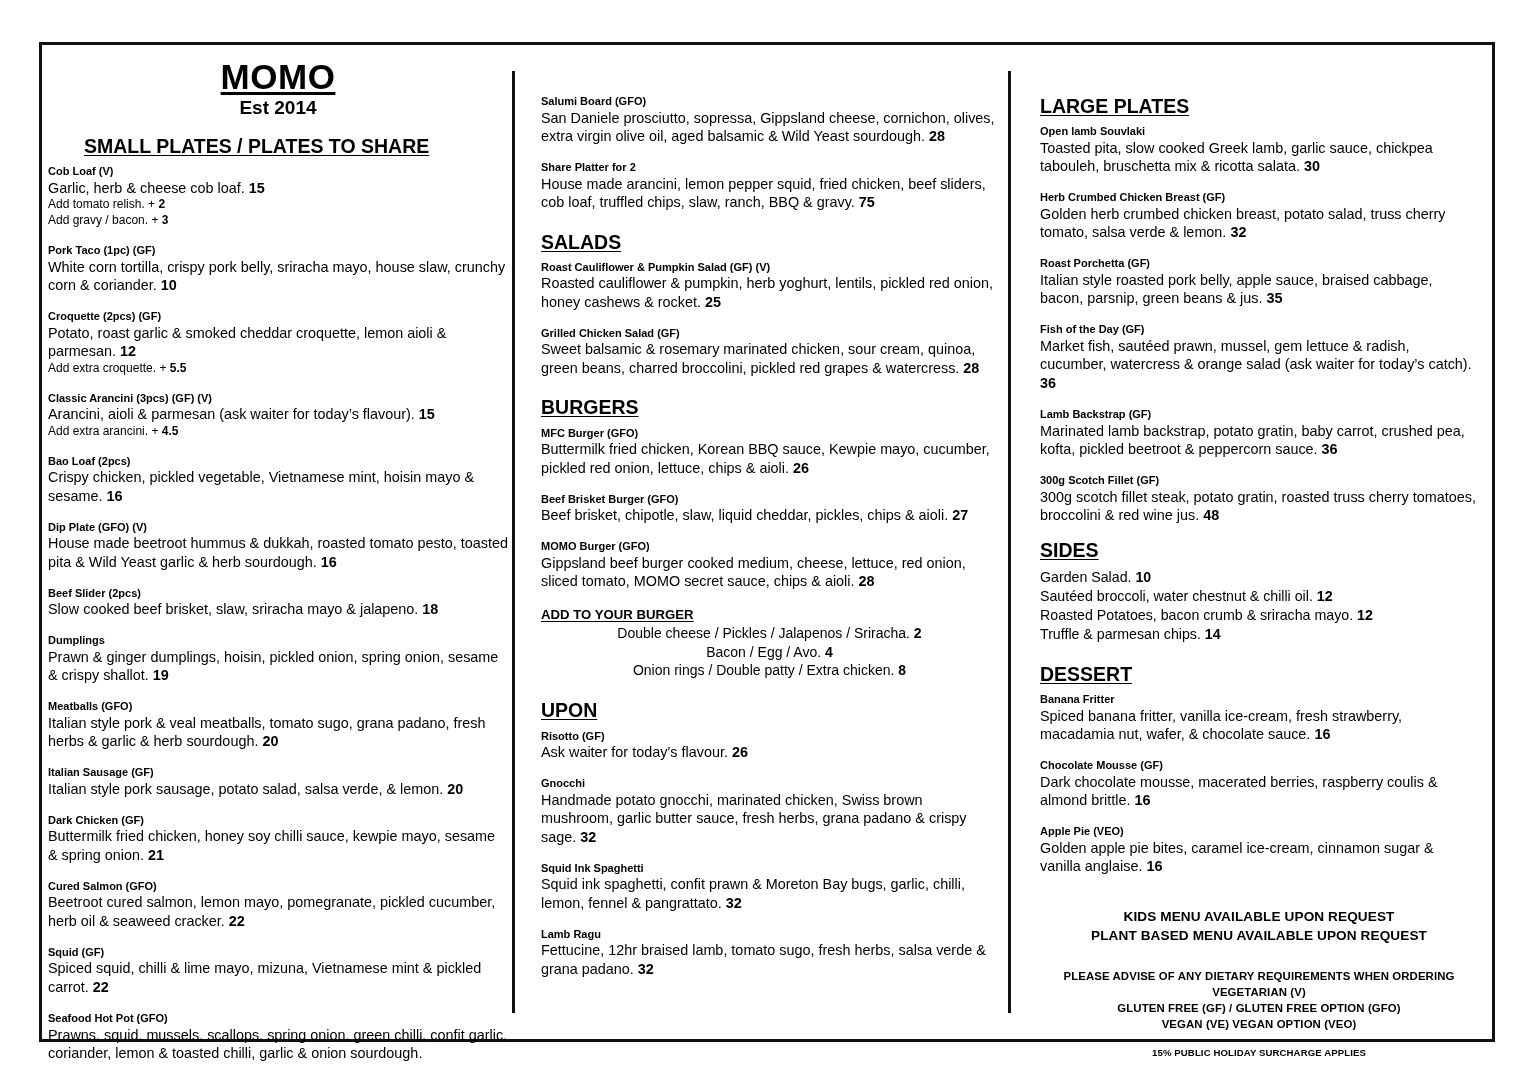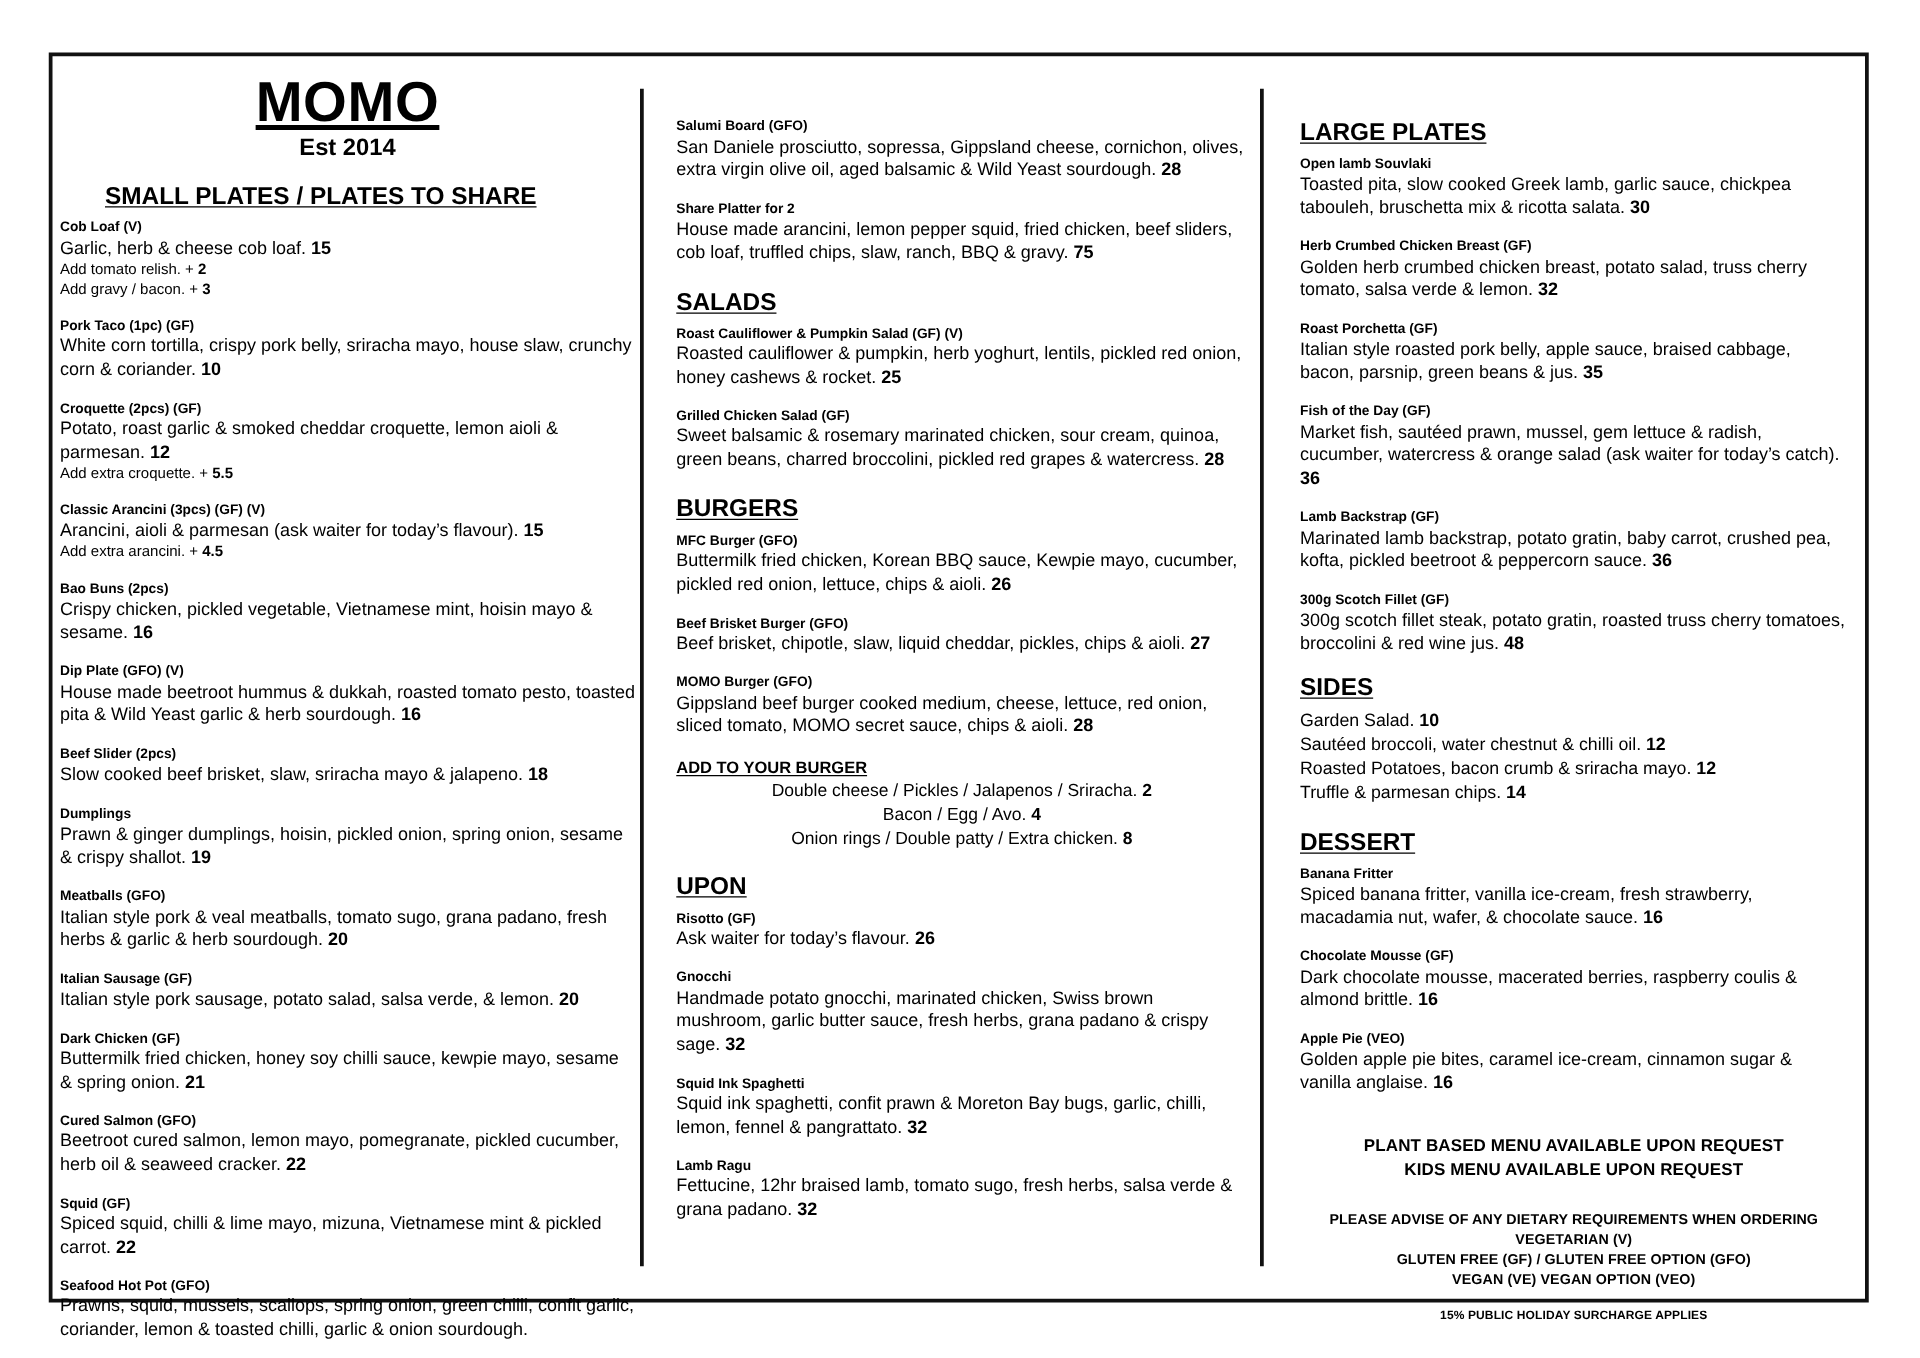--- a/index.html
+++ b/index.html
@@ -55,21 +55,21 @@
   }
   .divider.d1 { left: 470px; }
   .divider.d2 { left: 966px; }
 
   
   .brand {
     text-align: center;
     margin-top: 13px;
   }
   .brand-name {
-    font-size: 45px;
+    font-size: 35px;
     font-weight: bold;
     letter-spacing: 0.5px;
     text-decoration: underline;
     text-underline-offset: 3px;
     line-height: 1.06;
     display: inline-block;
     text-align: center;
   }
   .brand-est {
     font-size: 19px;
@@ -189,21 +189,21 @@
             <div class="item-name">Croquette (2pcs) (GF)</div>
             <div class="item-desc">Potato, roast garlic &amp; smoked cheddar croquette, lemon aioli &amp; parmesan. <b>12</b></div>
             <div class="item-add">Add extra croquette. + <b>5.5</b></div>
           </div>
           <div class="item">
             <div class="item-name">Classic Arancini (3pcs) (GF) (V)</div>
             <div class="item-desc">Arancini, aioli &amp; parmesan (ask waiter for today’s flavour). <b>15</b></div>
             <div class="item-add">Add extra arancini. + <b>4.5</b></div>
           </div>
           <div class="item">
-            <div class="item-name">Bao Buns (2pcs)</div>
+            <div class="item-name">Bao Loaf (2pcs)</div>
             <div class="item-desc">Crispy chicken, pickled vegetable, Vietnamese mint, hoisin mayo &amp; sesame. <b>16</b></div>
           </div>
           <div class="item">
             <div class="item-name">Dip Plate (GFO) (V)</div>
             <div class="item-desc">House made beetroot hummus &amp; dukkah, roasted tomato pesto, toasted pita &amp; Wild Yeast garlic &amp; herb sourdough. <b>16</b></div>
           </div>
           <div class="item">
             <div class="item-name">Beef Slider (2pcs)</div>
             <div class="item-desc">Slow cooked beef brisket, slaw, sriracha mayo &amp; jalapeno. <b>18</b></div>
           </div>
@@ -372,22 +372,22 @@
           </div>
           <div class="item">
             <div class="item-name">Apple Pie (VEO)</div>
             <div class="item-desc">Golden apple pie bites, caramel ice-cream, cinnamon sugar &amp; vanilla anglaise. <b>16</b></div>
           </div>
         </div>
 
       <div class="notice-group">
         <div class="gap-md"></div>
         <div id="notice-primary">
+            <div class="notice-a">KIDS MENU AVAILABLE UPON REQUEST</div>
             <div class="notice-a">PLANT BASED MENU AVAILABLE UPON REQUEST</div>
-            <div class="notice-a">KIDS MENU AVAILABLE UPON REQUEST</div>
           </div>
         <div class="gap-lg"></div>
         <div id="notice-dietary">
             <div class="notice-b">PLEASE ADVISE OF ANY DIETARY REQUIREMENTS WHEN ORDERING</div>
             <div class="notice-b">VEGETARIAN (V)</div>
             <div class="notice-b">GLUTEN FREE (GF) / GLUTEN FREE OPTION (GFO)</div>
             <div class="notice-b">VEGAN (VE) VEGAN OPTION (VEO)</div>
           </div>
         <div class="gap-sm"></div>
         <div id="notice-surcharge">

